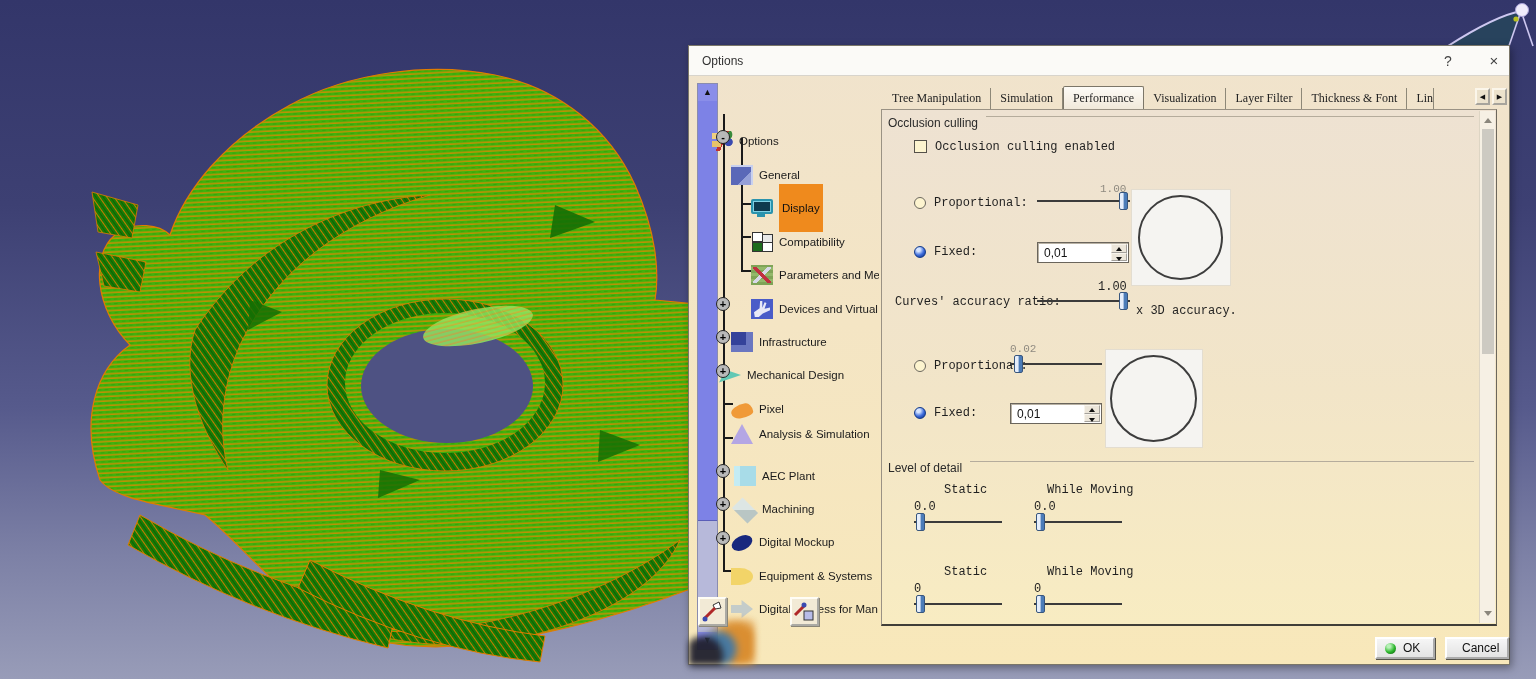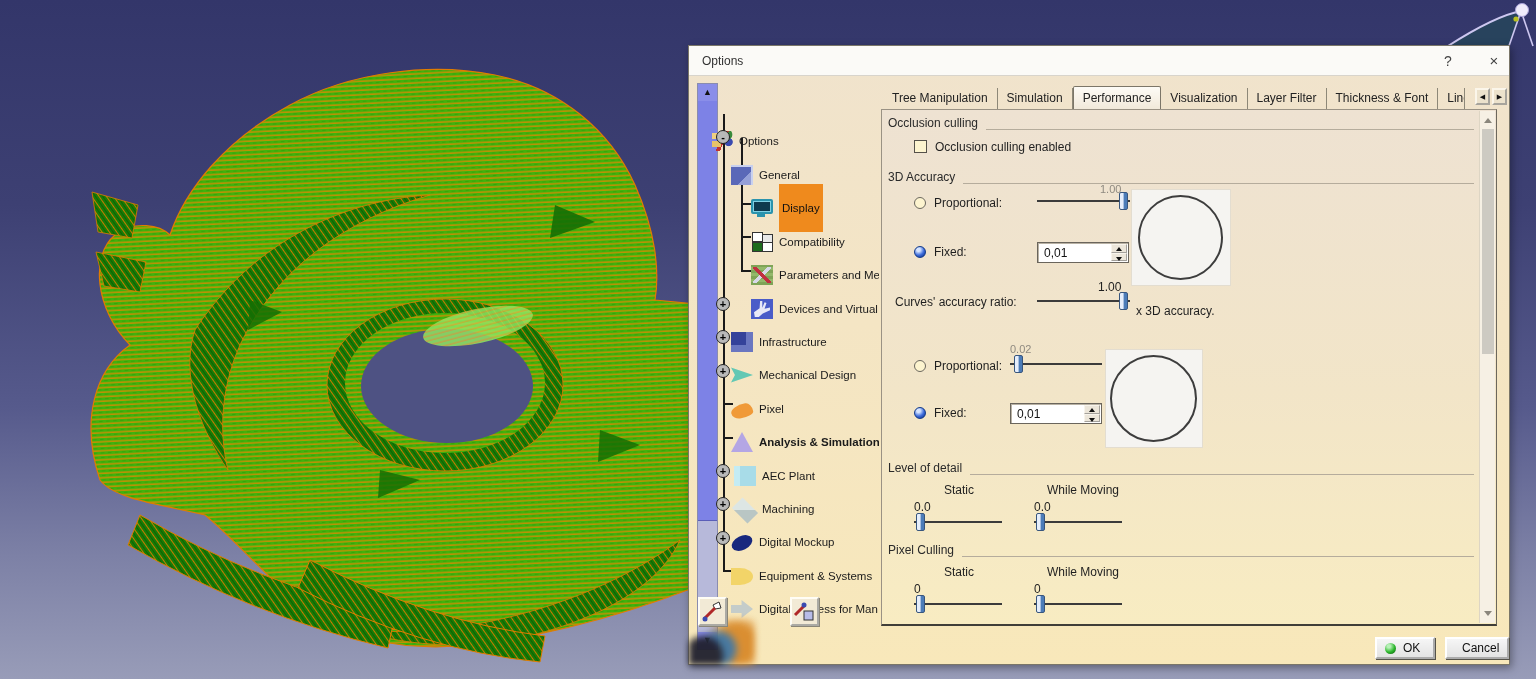--- a/index.html
+++ b/index.html
@@ -77,39 +77,39 @@
   
   .tool-btn { position:absolute; width:29px; height:29px; background:#f2ead6;
               border:2px outset #fffdf5; box-shadow:1px 1px 0 #8a8678; }
   .blob { position:absolute; left:0px; top:573px; width:66px; height:46px; filter:blur(3px); opacity:.95;
           background:radial-gradient(circle at 22% 80%,#20202e 0 28%,transparent 34%),
                      radial-gradient(circle at 45% 65%,#3f74a0 0 30%,transparent 45%),
                      radial-gradient(circle at 72% 55%,#d98a2a 0 35%,transparent 60%); }
 
   
   .tabs { position:absolute; left:194px; top:40px; height:23px; display:flex; align-items:flex-end; }
-  .tab { height:21px; line-height:20px; padding:0 9px; font-size:12px; color:#222; border-right:1px solid #8d8878; position:relative; }
+  .tab { height:21px; line-height:20px; padding:0 9px; font-size:12px; color:#222; border-right:1px solid #8d8878; position:relative;font-family:Liberation Serif, serif; }
   .tab.active { height:23px; line-height:22px; background:linear-gradient(180deg,#fdfbf6,#f1e9da);
                 border:1px solid #7c7668; border-bottom:none; border-radius:2px 2px 0 0; z-index:2; }
   .tab.clipped { max-width:27px; overflow:hidden; }
   .tab-arrows { position:absolute; left:786px; top:42px; display:flex; gap:2px; }
   .tab-arrow { width:15px; height:17px; background:#ece2cc; border:2px outset #fbf6ea; font-size:7px; color:#111;
                text-align:center; line-height:13px; }
 
   
   .cp { position:absolute; left:192px; top:63px; width:616px; height:517px;
         background:linear-gradient(180deg,#eee2d2 0%,#f2e5c8 55%,#f8ecc2 100%);
         border:1px solid #9a9284; border-right:1px solid #6c675c; border-bottom:2px solid #403e38; }
-  .group-hd { position:absolute; display:flex; align-items:flex-end; font-size:12px; color:#2a2a2a; }
+  .group-hd { position:absolute; display:flex; align-items:flex-start; font-size:12px; color:#2a2a2a; }
   .group-hd .rule { height:1px; background:#b5ac9c; margin-left:8px; }
 
   .checkbox { position:absolute; width:13px; height:13px; background:#fdf4cf; border:1px solid #55514a; }
   .radio { position:absolute; width:12px; height:12px; border-radius:50%; background:#fdf4cf; border:1px solid #6b675e; }
   .radio.sel { background:radial-gradient(circle at 35% 28%,#d5e4ff 0 18%,#3f6edd 55%,#0a2f86 95%); border:1px solid #123a8a; }
-  .lbl { position:absolute; font-size:12px; color:#1f1f1f; white-space:nowrap; }
+  .lbl { position:absolute; font-size:12px; color:#1f1f1f; white-space:nowrap;font-family:Liberation Mono, monospace; }
   .lbl.gray { color:#8f8a80; font-size:11px; }
 
   .slider { position:absolute; height:18px; }
   .slider .track { position:absolute; left:0; right:0; top:8px; height:2px; background:#3b3b3b; }
   .slider .thumb { position:absolute; top:0; width:9px; height:18px; border:1px solid #38567e; border-radius:2px;
                    background:linear-gradient(90deg,#e6eefb 0 42%,#a9c0e0 42% 58%,#4c7cb8 58%); }
 
   .spin { position:absolute; width:92px; height:21px; background:#fff; border:1px solid #6a655c;
           box-shadow:inset 1px 1px 0 #b9b2a4; }
   .spin .val { position:absolute; left:6px; top:3px; font-size:12px; color:#111; }
@@ -253,29 +253,29 @@
         <span class="tree-label">Parameters and Mea</span>
       </div>
       <div class="tree-row" style="left:40px; top:215px;">
         <span class="ticon i-devices"></span>
         <span class="tree-label">Devices and Virtual</span>
       </div>
       <div class="tree-row" style="left:20px; top:248px;">
         <span class="ticon i-infra"></span>
         <span class="tree-label">Infrastructure</span>
       </div>
-      <div class="tree-row" style="left:20px; top:281px;">
+      <div class="tree-row" style="left:8px; top:281px;">
         <span class="ticon i-mech"></span>
         <span class="tree-label">Mechanical Design</span>
       </div>
       <div class="tree-row" style="left:20px; top:315px;">
         <span class="ticon i-shape"></span>
         <span class="tree-label">Pixel</span>
       </div>
-      <div class="tree-row" style="left:20px; top:348px;font-weight:bold;">
+      <div class="tree-row" style="left:20px; top:340px;">
         <span class="ticon i-analysis"></span>
         <span class="tree-label">Analysis &amp; Simulation</span>
       </div>
       <div class="tree-row" style="left:20px; top:382px;">
         <span class="ticon i-aec"></span>
         <span class="tree-label">AEC Plant</span>
       </div>
       <div class="tree-row" style="left:20px; top:415px;">
         <span class="ticon i-machining"></span>
         <span class="tree-label">Machining</span>
@@ -326,24 +326,20 @@
 
     <div class="cp">
 
       <div class="group-hd" style="left:6px; top:6px; width:586px;">
         <span>Occlusion culling</span>
           <span class="rule" style="flex:1;"></span>
       </div>
       <div class="checkbox" style="left:32px; top:30px;"></div>
       <div class="lbl" style="left:53px; top:30px;">Occlusion culling enabled</div>
 
-      <div class="group-hd" style="left:6px; top:60px; width:586px;">
-        <span>3D Accuracy</span>
-          <span class="rule" style="flex:1;"></span>
-      </div>
       <div class="radio" style="left:32px; top:87px;"></div>
       <div class="lbl" style="left:52px; top:86px;">Proportional:</div>
       <div class="lbl gray" style="left:218px; top:73px;">1.00</div>
       <div class="slider" style="left:155px; top:82px; width:93px;">
         <div class="track"></div>
           <div class="thumb" style="left:82px;"></div>
       </div>
       <div class="radio sel" style="left:32px; top:136px;"></div>
       <div class="lbl" style="left:52px; top:135px;">Fixed:</div>
       <div class="spin" style="left:155px; top:132px;">
@@ -394,24 +390,20 @@
       <div class="slider" style="left:32px; top:403px; width:88px;">
         <div class="track"></div>
           <div class="thumb" style="left:2px;"></div>
       </div>
       <div class="lbl" style="left:152px; top:390px;">0.0</div>
       <div class="slider" style="left:152px; top:403px; width:88px;">
         <div class="track"></div>
           <div class="thumb" style="left:2px;"></div>
       </div>
 
-      <div class="group-hd" style="left:6px; top:433px; width:586px;">
-        <span>Pixel Culling</span>
-          <span class="rule" style="flex:1;"></span>
-      </div>
       <div class="lbl" style="left:62px; top:455px;">Static</div>
       <div class="lbl" style="left:165px; top:455px;">While Moving</div>
       <div class="lbl" style="left:32px; top:472px;">0</div>
       <div class="slider" style="left:32px; top:485px; width:88px;">
         <div class="track"></div>
           <div class="thumb" style="left:2px;"></div>
       </div>
       <div class="lbl" style="left:152px; top:472px;">0</div>
       <div class="slider" style="left:152px; top:485px; width:88px;">
         <div class="track"></div>

